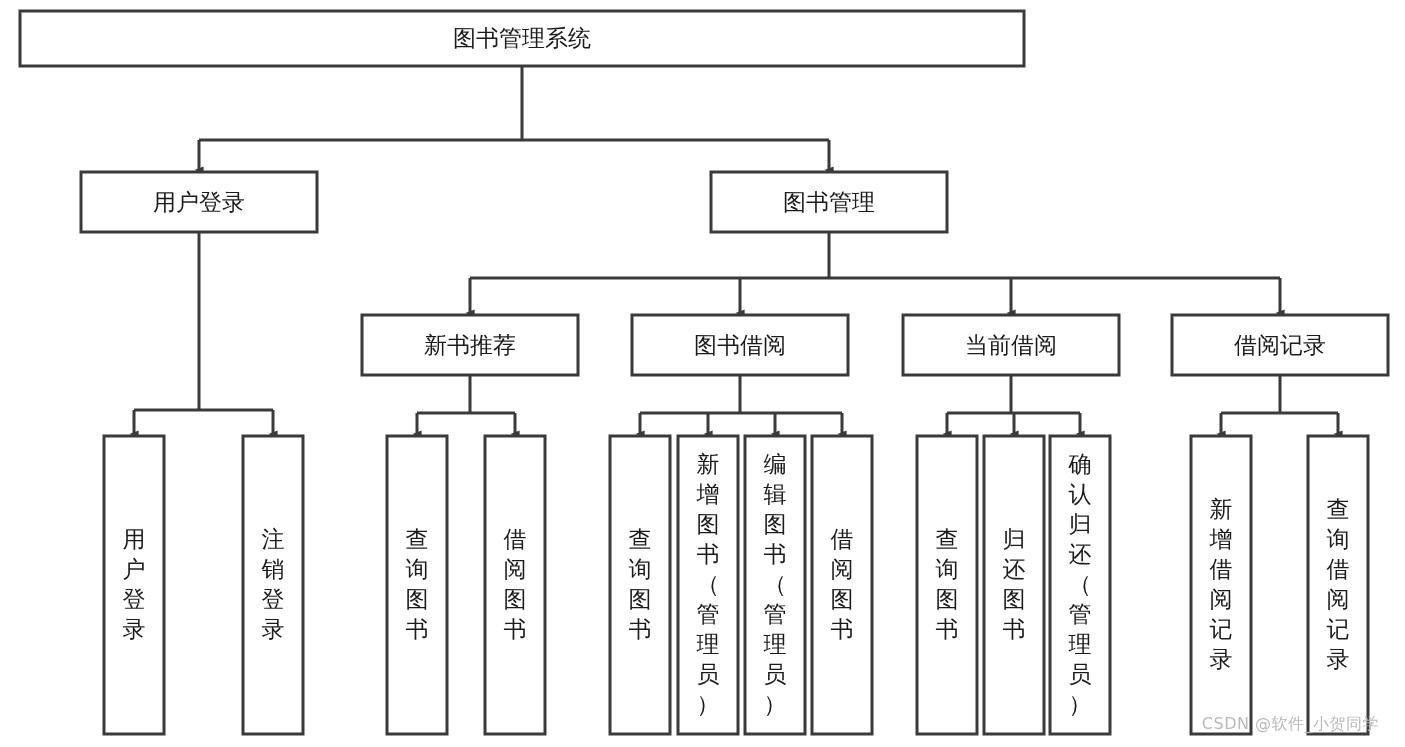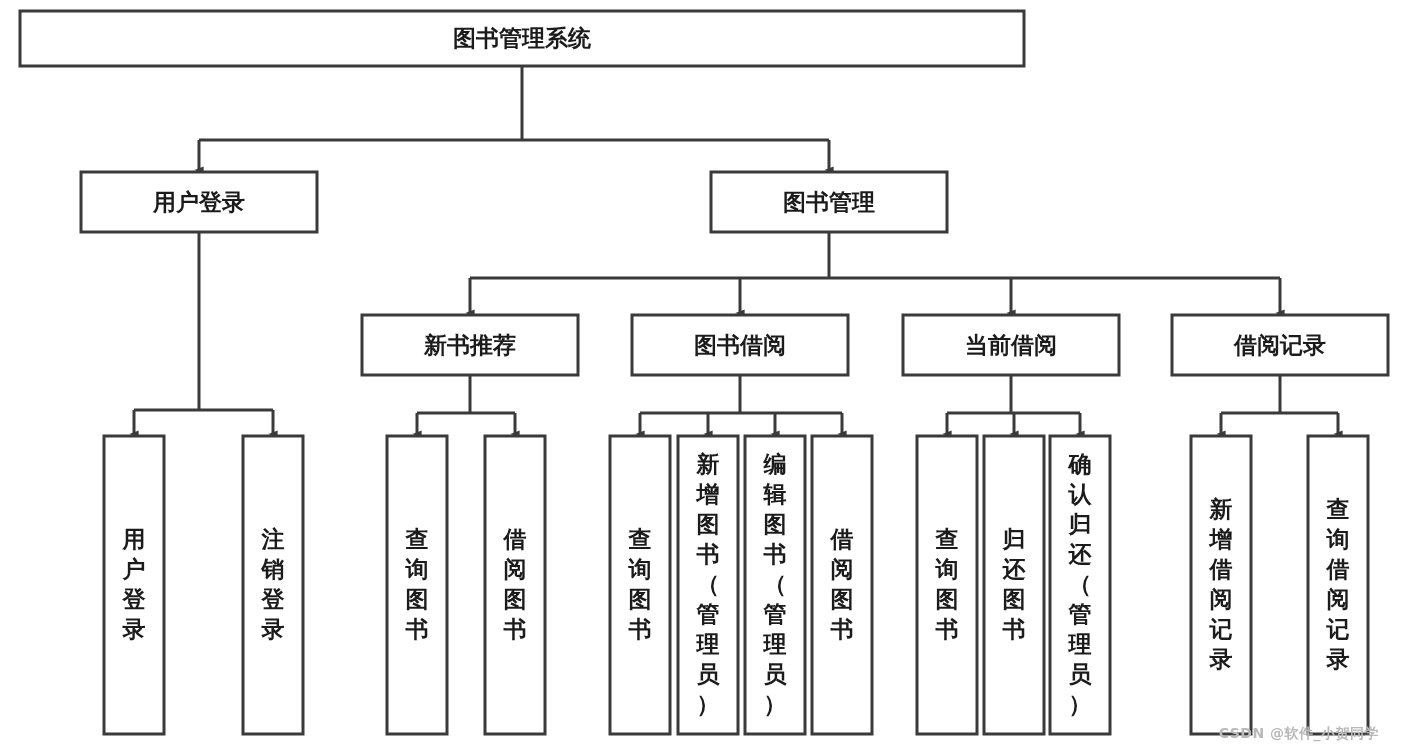--- a/index.html
+++ b/index.html
@@ -1,32 +1,32 @@
 <!DOCTYPE html>
 <html><head>
 <meta charset="utf-8">
 <style>
   html,body{margin:0;padding:0;background:#ffffff;}
   body{
     font-family:"DejaVu Sans","Liberation Sans",sans-serif;
     width:1405px;height:747px;overflow:hidden;
   }
-  #stage{position:relative;width:1391px;height:747px;background:#fff;font-weight:bold;}
+  #stage{position:relative;width:1391px;height:747px;background:#fff;}
   svg#diagram{position:absolute;left:0;top:0;width:1405px;height:747px;display:block;}
   .nodebox{fill:#ffffff;stroke:#3a3a3a;stroke-width:3;}
   .edge{stroke:#3a3a3a;stroke-width:3;fill:none;}
   .nodelabel{
     font-family:"DejaVu Sans","Liberation Sans",sans-serif;
     fill:#1b1b1b;font-size:23px;
     text-anchor:middle;dominant-baseline:middle;
   }
   .watermark{
-    position:absolute;right:12px;bottom:4px;
+    position:absolute;right:12px;bottom:12px;
     font-family:"DejaVu Sans","Liberation Sans",sans-serif;
-    font-size:14px;color:#b9b9b9;white-space:nowrap;
+    font-size:16px;color:#b9b9b9;white-space:nowrap;
     letter-spacing:.5px;
   }
 </style>
 </head>
 <body>
 
 <div id="stage">
 
   <svg id="diagram" viewBox="0 0 1405 747">
     <defs>

